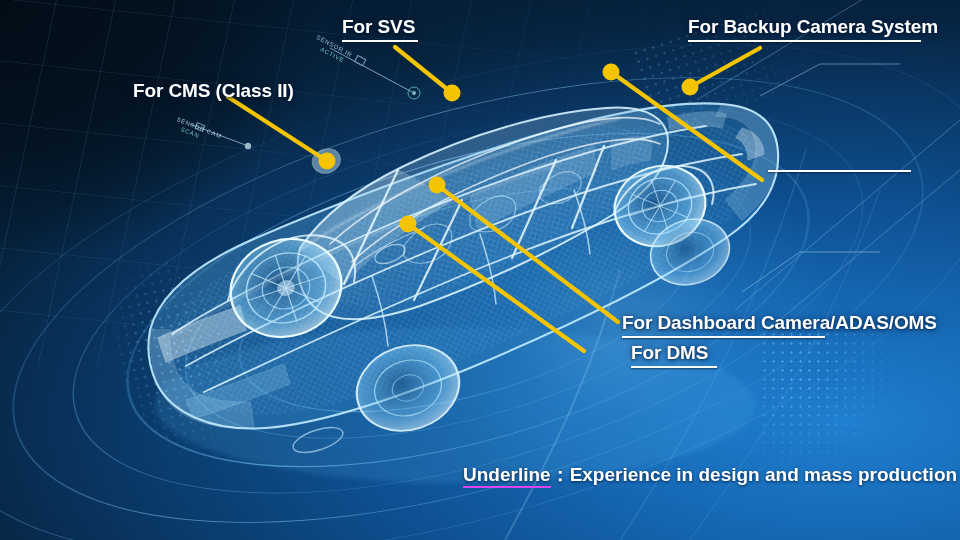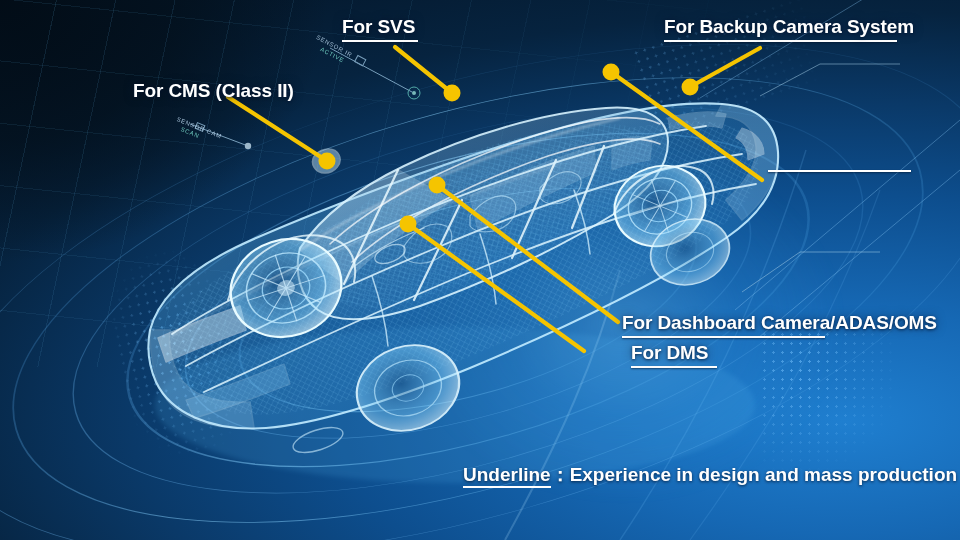--- a/index.html
+++ b/index.html
@@ -64,21 +64,21 @@
     text-shadow:0 1px 3px rgba(0,20,45,.75), 0 0 10px rgba(0,25,55,.55);
   }
   .label .ul{
     display:block;height:2px;background:#ffffff;margin-top:2px;
     box-shadow:0 1px 2px rgba(0,20,45,.6);
   }
   .legend{
     position:absolute;color:#fff;font-weight:700;white-space:nowrap;
     text-shadow:0 1px 3px rgba(0,20,45,.8);
   }
-  .legend .term{border-bottom:2px solid #ffffff;padding-bottom:1px;}
+  .legend .term{border-bottom:2px solid #d946ef;padding-bottom:1px;}
   .hud{position:absolute;color:#bcd8ef;font-size:6px;letter-spacing:.8px;
     font-family:"Liberation Sans",sans-serif;opacity:.85;}
 </style>
 </head>
 <body>
 
 <div id="stage">
 
   <div class="bg-base"></div>
   <div class="bg-dark-corner"></div>
@@ -331,21 +331,21 @@
         <circle cx="690" cy="87" r="8.5" fill="#f5c400"></circle>
         <circle cx="327" cy="161" r="8.5" fill="#f5c400"></circle>
         <circle cx="611" cy="72" r="8.5" fill="#f5c400"></circle>
         <circle cx="437" cy="185" r="8.5" fill="#f5c400"></circle>
         <circle cx="408" cy="224" r="8.5" fill="#f5c400"></circle>
       </g>
   </svg>
 
   <div id="label-layer">
       <div class="label" style="left: 342px; top: 16px; font-size: 19px;"><span>For SVS</span><span class="ul" style="width: 76px;"></span></div>
-      <div class="label" style="left: 664px; top: 16px; font-size: 19px;"><span>For Backup Camera System</span><span class="ul" style="width: 233px;"></span></div>
+      <div class="label" style="left: 688px; top: 16px; font-size: 19px;"><span>For Backup Camera System</span><span class="ul" style="width: 233px;"></span></div>
       <div class="label" style="left: 133px; top: 80px; font-size: 19px; text-align: center;"><span>For CMS (Class II)</span></div>
       <div class="label" style="left: 768px; top: 168px; font-size: 19px;"><span class="ul" style="width: 143px;"></span></div>
       <div class="label" style="left: 622px; top: 312px; font-size: 19px;"><span>For Dashboard Camera/ADAS/OMS</span><span class="ul" style="width: 203px;"></span></div>
       <div class="label" style="left: 587px; top: 342px; font-size: 19px; padding-left: 44px;"><span>For DMS</span><span class="ul" style="width: 86px;"></span></div>
     </div>
 
   <div class="legend" style="left:463px;top:462px;font-size:19px;">
     <span class="term">Underline</span><span>：</span><span>Experience in design and mass production</span>
   </div>
 

